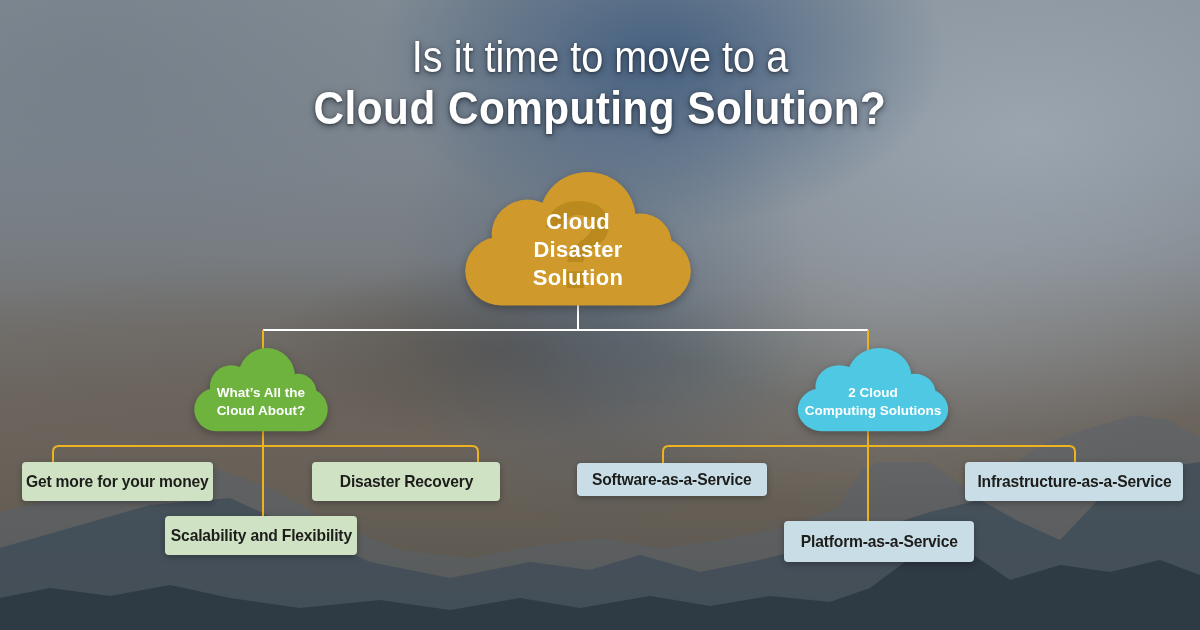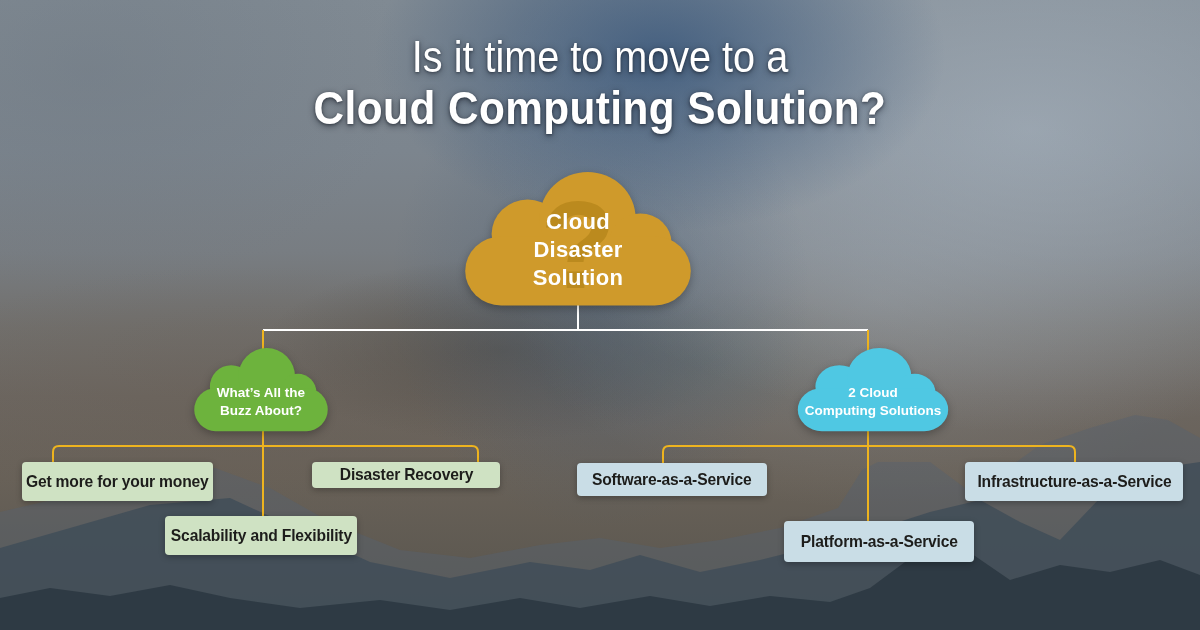--- a/index.html
+++ b/index.html
@@ -57,21 +57,21 @@
 
   
   .leaf{position:absolute;display:flex;align-items:center;justify-content:center;
     border-radius:4px;box-shadow:0 2px 6px rgba(0,0,0,.28);color:var(--box-text);}
   .leaf span{display:inline-block;transform:scaleX(.92);white-space:nowrap;
     font-size:17px;font-weight:700;letter-spacing:-0.2px;}
   .leaf-green{background:var(--box-green);}
   .leaf-blue{background:var(--box-blue);}
   .b1{left:22px;top:462px;width:191px;height:39px;}
   .b2{left:165px;top:516px;width:192px;height:39px;}
-  .b3{left:312px;top:462px;width:188px;height:26px;}
+  .b3{left:312px;top:462px;width:188px;height:39px;}
   .b4{left:577px;top:463px;width:190px;height:33px;}
   .b5{left:784px;top:521px;width:190px;height:41px;}
   .b6{left:965px;top:462px;width:218px;height:39px;}
 </style>
 </head>
 <body>
 
 <div class="canvas">
 
   <div class="sky"></div>
@@ -114,21 +114,21 @@
   <div class="cloud cloud-sm cloud-left">
     <svg viewBox="0 0 200 120" preserveAspectRatio="none">
       <g class="fill">
         <circle cx="58" cy="54" r="30"></circle>
         <circle cx="108" cy="40" r="40"></circle>
         <circle cx="152" cy="62" r="26"></circle>
         <rect x="6" y="56" width="188" height="60" rx="30"></rect>
       </g>
     </svg>
     <div class="lbl">What’s All the
-Buzz About?</div>
+Cloud About?</div>
   </div>
 
   <div class="cloud cloud-sm cloud-right">
     <svg viewBox="0 0 200 120" preserveAspectRatio="none">
       <g class="fill">
         <circle cx="58" cy="54" r="30"></circle>
         <circle cx="108" cy="40" r="40"></circle>
         <circle cx="152" cy="62" r="26"></circle>
         <rect x="6" y="56" width="188" height="60" rx="30"></rect>
       </g>

